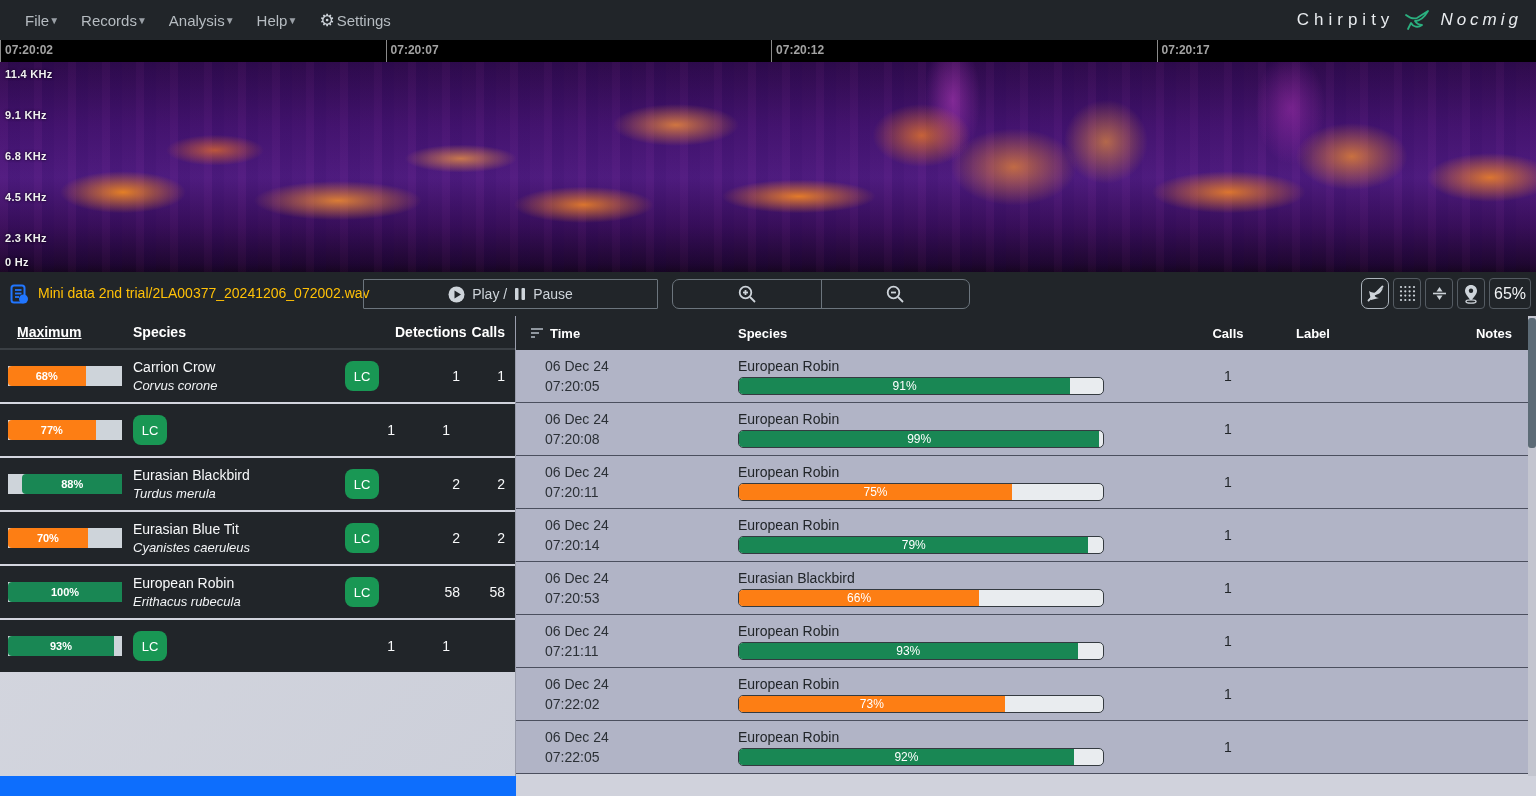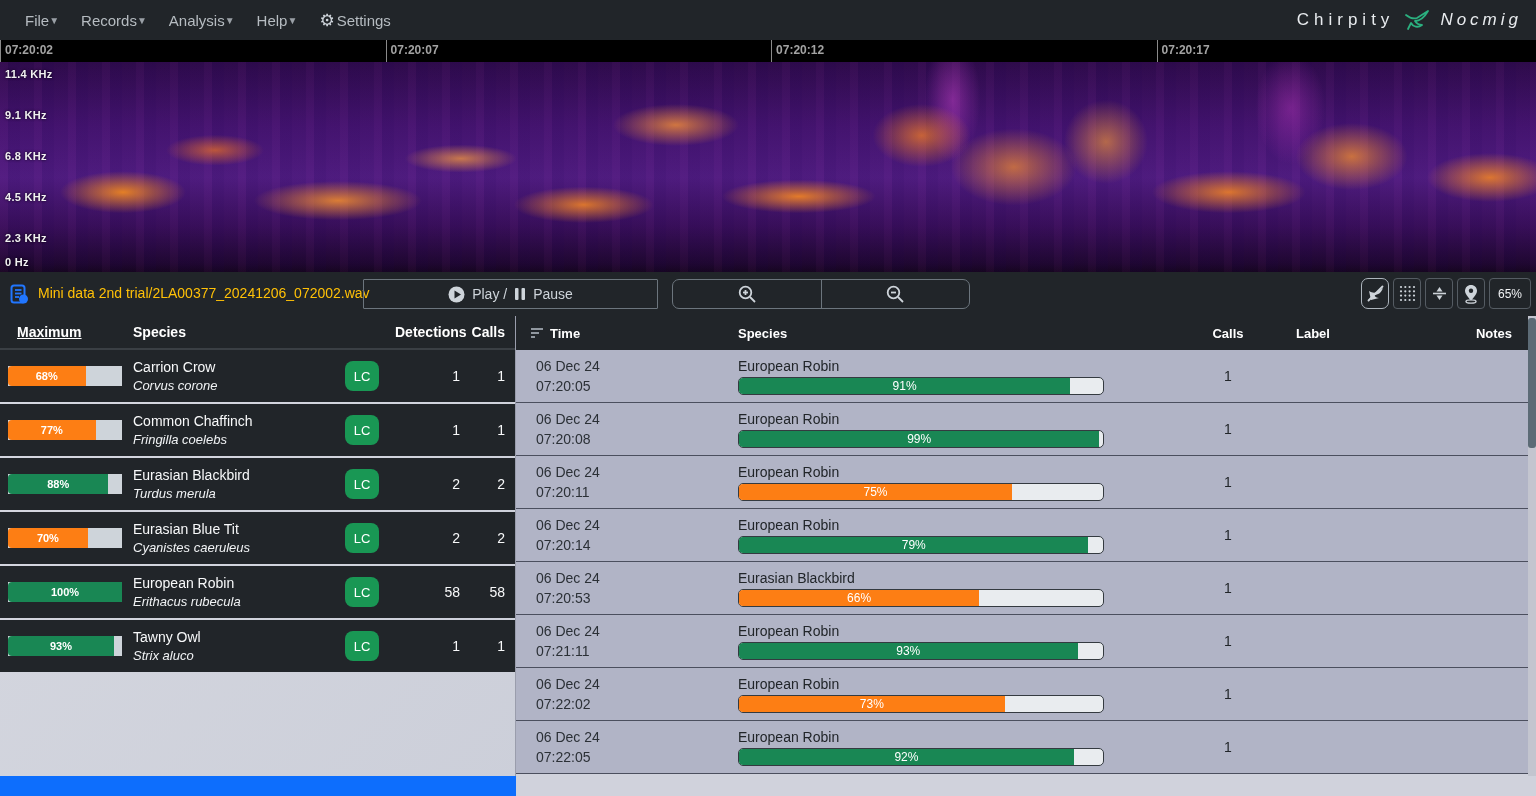--- a/index.html
+++ b/index.html
@@ -55,21 +55,21 @@
     justify-content:center; gap:7px; color:#ced4da; font-size:14px; cursor:pointer; }
   .zoom-group { position:absolute; left:672px; top:7px; width:298px; height:30px;
     border:1px solid #6c757d; border-radius:7px; display:flex; }
   .zoom-half { flex:1; display:flex; align-items:center; justify-content:center; cursor:pointer; }
   .zoom-half:first-child { border-right:1px solid #6c757d; }
   .icon-strip { position:absolute; right:5px; top:6px; display:flex; gap:4px; }
   .icon-box { width:28px; height:31px; border:1px solid #555c63; border-radius:4px;
     display:flex; align-items:center; justify-content:center; cursor:pointer; }
   .icon-box.active { border-color:#adb5bd; border-radius:7px; }
   .pct-box { width:42px; height:31px; border:1px solid #555c63; border-radius:4px;
-    color:#f1f3f5; font-size:12px; display:flex; align-items:center; justify-content:center; }
+    color:#f1f3f5; font-size:16px; display:flex; align-items:center; justify-content:center; }
 
   
   .main { height:460px; display:flex; position:relative;
     background:linear-gradient(135deg,#d6d8e0 0%,#cacdd8 60%,#d2d4de 100%); }
 
   
   .summary { width:515px; flex:none; }
   .sum-header { height:34px; background:#212529; display:grid;
     grid-template-columns:133px 212px 50px 65px 55px; align-items:center;
     color:#fff; font-size:14px; font-weight:bold; border-bottom:2px solid #3a3f44; }
@@ -96,21 +96,21 @@
   .res-header { height:34px; background:#212529; display:grid;
     grid-template-columns:222px 440px 100px 190px 1fr; align-items:center;
     color:#fff; font-size:13px; font-weight:bold; }
   .res-header .h-time { padding-left:14px; display:flex; align-items:center; gap:6px; }
   .res-header .h-calls { text-align:center; }
   .res-header .h-label { padding-left:18px; }
   .res-header .h-notes { text-align:right; padding-right:24px; }
   .res-row { height:53px; background:#b1b4c6; border-bottom:1px solid #4b4f5e;
     display:grid; grid-template-columns:222px 440px 100px 190px 1fr;
     align-items:center; cursor:pointer; }
-  .res-time { padding-left:20px; color:#2b3036; font-size:14px; line-height:20px; }
+  .res-time { padding-left:29px; color:#2b3036; font-size:14px; line-height:20px; }
   .res-species { font-size:14px; color:#212529; }
   .res-species .name { margin-bottom:3px; line-height:16px; }
   .resbar { width:366px; height:18px; background:#e9ecef; border:1px solid #343a40;
     border-radius:5px; overflow:hidden; }
   .resbar .fill { height:100%; color:#fff; font-size:12px; display:flex;
     align-items:center; justify-content:center; }
   .res-calls { text-align:center; color:#212529; font-size:14px; }
   .res-after { background:#d0d2dc; height:100%; }
 
   
@@ -295,34 +295,30 @@
     <div class="sum-calls">1</div>
   </div>
 
   <div class="sum-row">
     <div>
             <div class="maxbar">
       <div class="fill orange" style="width: 77%;">77%</div>
     </div>
           </div>
     <div>
-      <div class="sp-common">Common Chaffinch</div>
-      <div class="sp-sci">Fringilla coelebs</div>
-    </div>
-    <div>
             <div class="lc-badge">LC</div>
           </div>
     <div class="sum-det">1</div>
     <div class="sum-calls">1</div>
   </div>
 
   <div class="sum-row">
     <div>
             <div class="maxbar">
-      <div class="fill green" style="width: 88%;">88%</div>
+      <div class="fill green" style="width: 88%; margin-left: 14px;">88%</div>
     </div>
           </div>
     <div>
       <div class="sp-common">Eurasian Blackbird</div>
       <div class="sp-sci">Turdus merula</div>
     </div>
     <div>
             <div class="lc-badge">LC</div>
           </div>
     <div class="sum-det">2</div>
@@ -362,24 +358,20 @@
     <div class="sum-det">58</div>
     <div class="sum-calls">58</div>
   </div>
 
   <div class="sum-row">
     <div>
             <div class="maxbar">
       <div class="fill green" style="width: 93%;">93%</div>
     </div>
           </div>
-    <div>
-      <div class="sp-common">Tawny Owl</div>
-      <div class="sp-sci">Strix aluco</div>
-    </div>
     <div>
             <div class="lc-badge">LC</div>
           </div>
     <div class="sum-det">1</div>
     <div class="sum-calls">1</div>
   </div>
 </div>
   </div>
 
   <div class="results">

